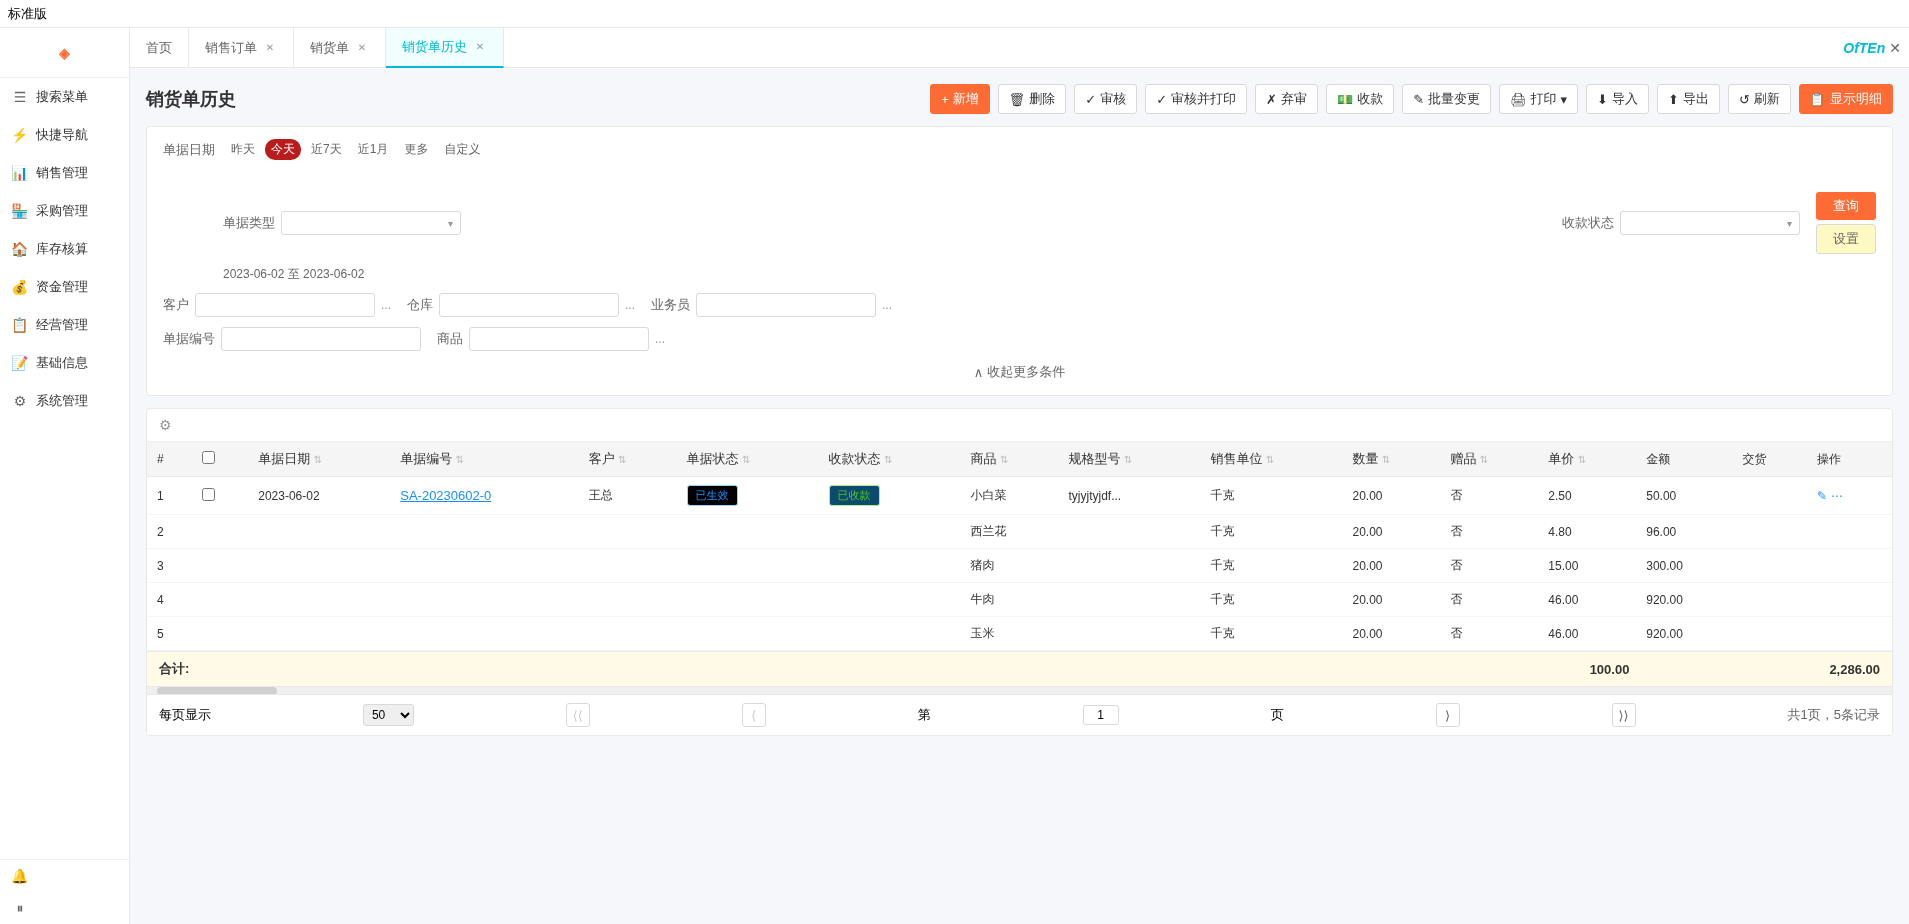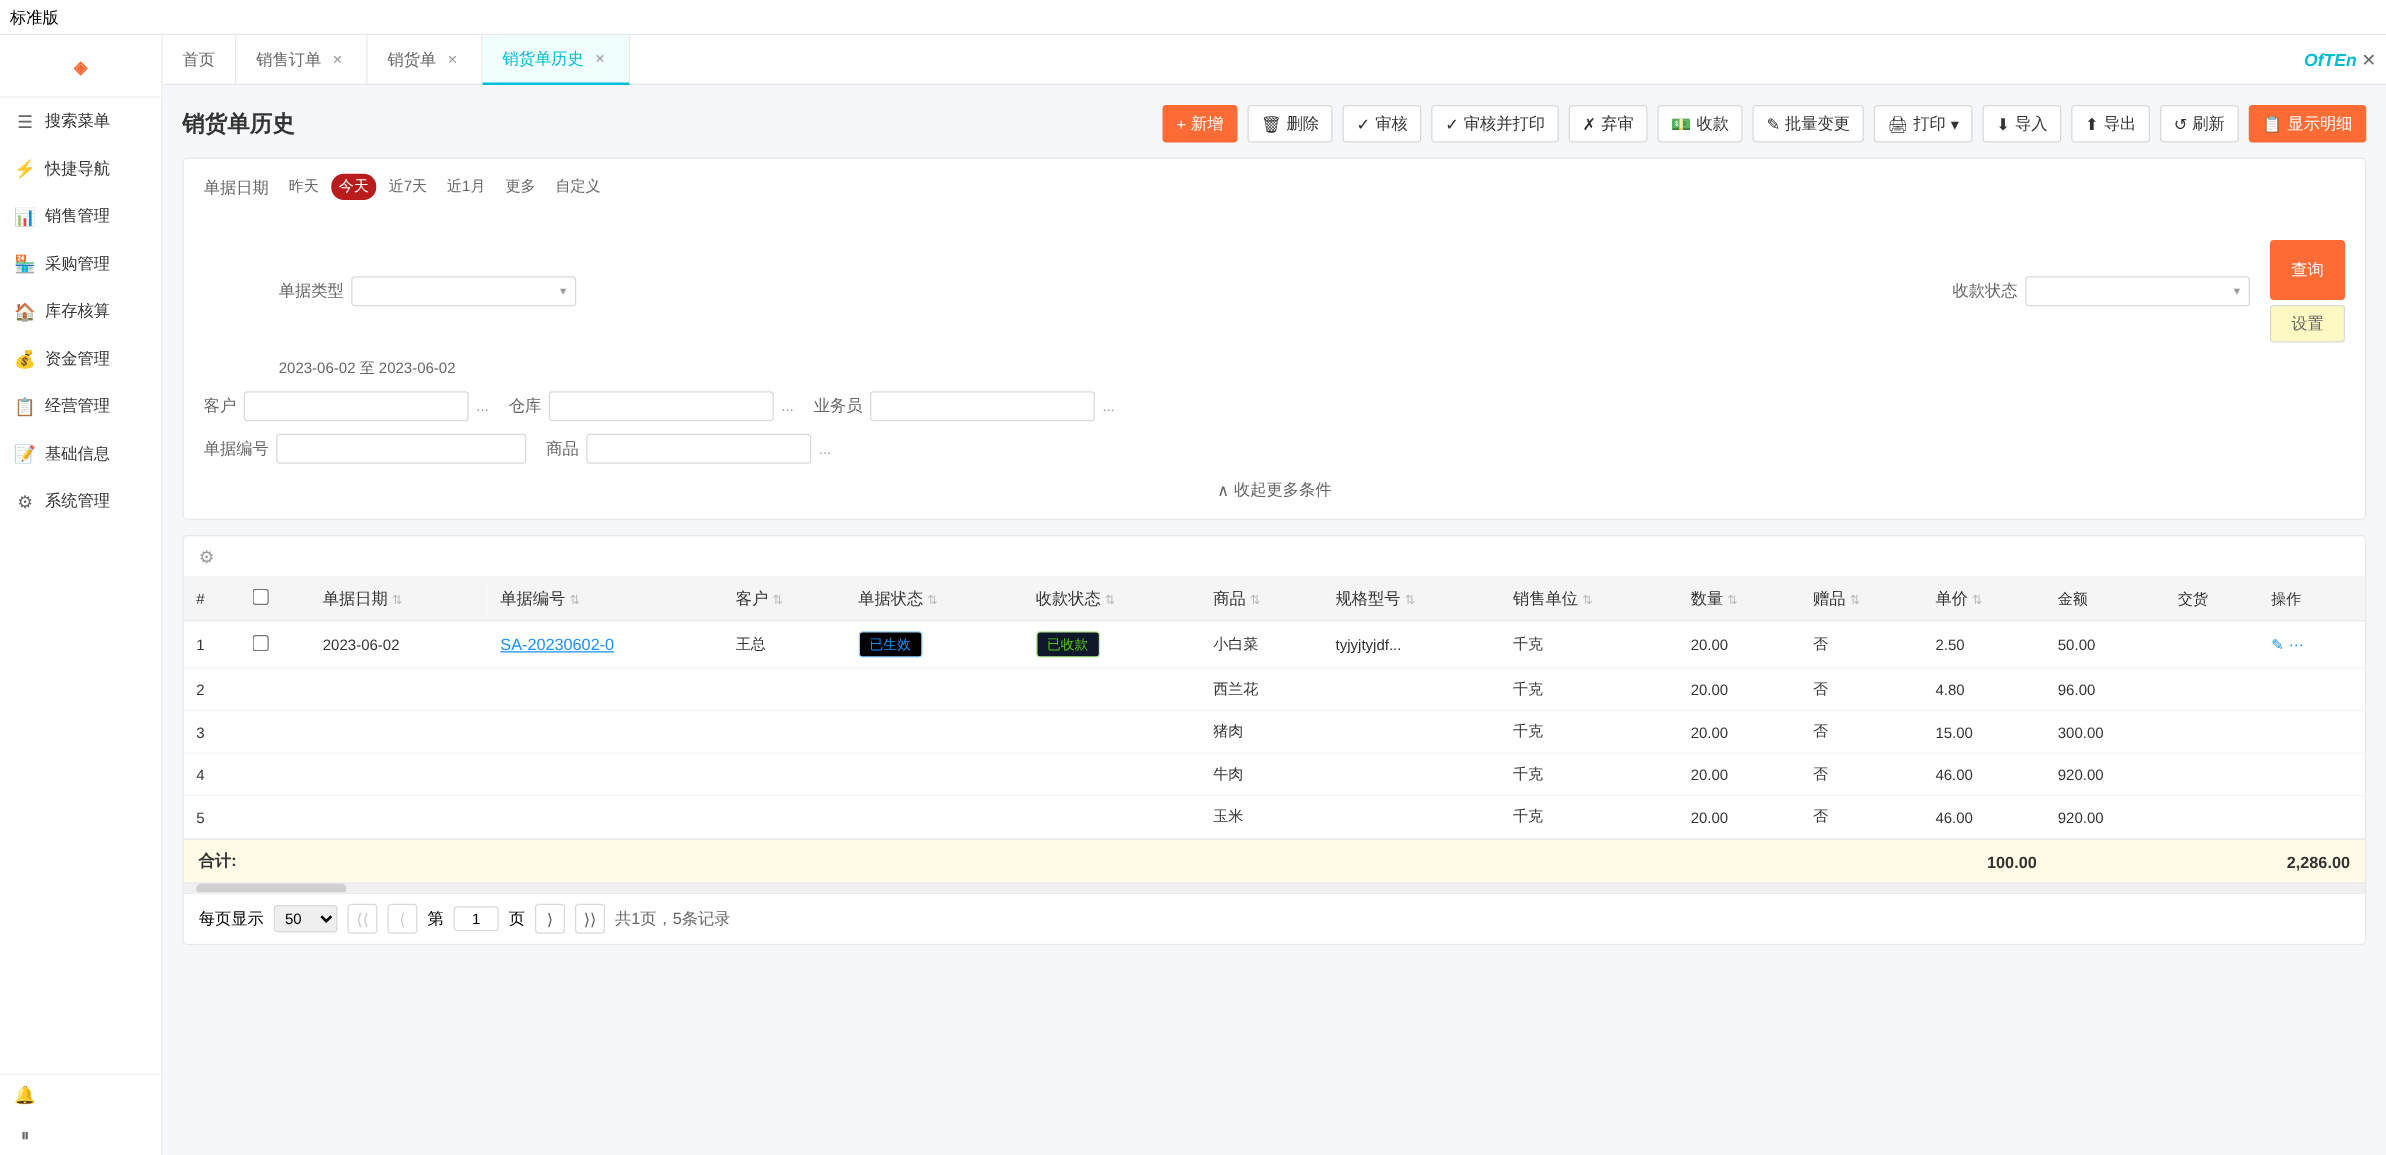--- a/index.html
+++ b/index.html
@@ -51,48 +51,48 @@
     .filter-input-wide { min-width: 180px; }
     .date-shortcuts { display: flex; align-items: center; gap: 4px; margin-left: 4px; }
     .date-shortcut { padding: 2px 6px; border-radius: 3px; cursor: pointer; font-size: 12px; color: #666; }
     .date-shortcut.active { background: #b91c1c; color: #fff; border-radius: 10px; }
     .date-text { font-size: 12px; color: #666; margin-top: 2px; }
     .filter-dots { color: #999; cursor: pointer; font-size: 12px; }
     .filter-select { border: 1px solid #d9d9d9; border-radius: 3px; padding: 4px 8px; font-size: 12px; color: #333; background: #fff; min-width: 180px; appearance: none; cursor: pointer; }
     .select-wrapper { position: relative; display: inline-flex; align-items: center; }
     .select-wrapper::after { content: '▾'; position: absolute; right: 8px; pointer-events: none; color: #999; font-size: 10px; }
     .collapse-btn { display: flex; align-items: center; gap: 4px; color: #666; cursor: pointer; font-size: 12px; padding: 2px 8px; }
-    .btn-query { background: #ff6b35; color: #fff; border: none; border-radius: 3px; padding: 15px 16px; cursor: pointer; font-size: 13px; }
+    .btn-query { background: #ff6b35; color: #fff; border: none; border-radius: 3px; padding: 5px 16px; cursor: pointer; font-size: 13px; }
     .btn-set { background: #fef9c3; color: #666; border: 1px solid #d9d9d9; border-radius: 3px; padding: 5px 16px; cursor: pointer; font-size: 13px; }
 
     
     .table-wrapper { background: #fff; border-radius: 4px; border: 1px solid #e8e8e8; overflow: hidden; }
     .table-controls { display: flex; align-items: center; padding: 8px 12px; border-bottom: 1px solid #f0f0f0; }
     .gear-icon { color: #999; cursor: pointer; font-size: 14px; }
     table { width: 100%; border-collapse: collapse; }
     thead tr { background: #f5f5f5; }
     thead th { padding: 8px 10px; text-align: left; font-weight: normal; color: #333; border-bottom: 1px solid #e8e8e8; white-space: nowrap; font-size: 12px; }
     thead th.sortable { cursor: pointer; }
     .sort-icon { font-size: 10px; color: #bbb; }
     tbody tr { border-bottom: 1px solid #f5f5f5; }
     tbody td { padding: 8px 10px; color: #333; font-size: 12px; }
     .status-badge { display: inline-block; padding: 2px 8px; border-radius: 3px; font-size: 11px; }
     .status-effective { background: #000000; color: #1890ff; border: 1px solid #91d5ff; }
-    .status-received { background: #0f172a; color: #52c41a; border: 1px solid #b7eb8f; }
+    .status-received { background: #0c4a6e; color: #52c41a; border: 1px solid #b7eb8f; }
     .link-text { color: #1890ff; cursor: pointer; text-decoration: underline; }
     .action-btn { color: #1890ff; cursor: pointer; font-size: 12px; margin-right: 4px; }
 
     
     .table-footer { display: flex; align-items: center; justify-content: space-between; padding: 8px 12px; background: #fffbe6; border-top: 1px solid #e8e8e8; font-size: 12px; }
     .total-label { color: #333; font-weight: bold; }
     .total-values { display: flex; gap: 200px; }
     .total-value { color: #333; font-weight: bold; }
 
     
-    .pagination { display: flex; align-items: center; justify-content: flex-start; padding: 8px 12px; background: #fff; border-top: 1px solid #e8e8e8; gap: 8px; font-size: 12px; }
+    .pagination { display: flex; align-items: center; justify-content: space-between; padding: 8px 12px; background: #fff; border-top: 1px solid #e8e8e8; gap: 8px; font-size: 12px; }
     .page-size-select { border: 1px solid #d9d9d9; border-radius: 3px; padding: 2px 4px; font-size: 12px; }
     .page-btn { width: 24px; height: 24px; display: flex; align-items: center; justify-content: center; border: 1px solid #d9d9d9; border-radius: 3px; cursor: pointer; color: #666; background: #fff; }
     .page-btn.disabled { color: #ccc; cursor: not-allowed; }
     .page-input { width: 36px; border: 1px solid #d9d9d9; border-radius: 3px; padding: 2px 4px; text-align: center; font-size: 12px; }
     .page-info { color: #666; }
 
     
     .scroll-bar { height: 8px; background: #f0f0f0; border-top: 1px solid #e8e8e8; }
     .scroll-thumb { height: 8px; width: 120px; background: #d0d0d0; border-radius: 4px; margin-left: 10px; }
   </style>

